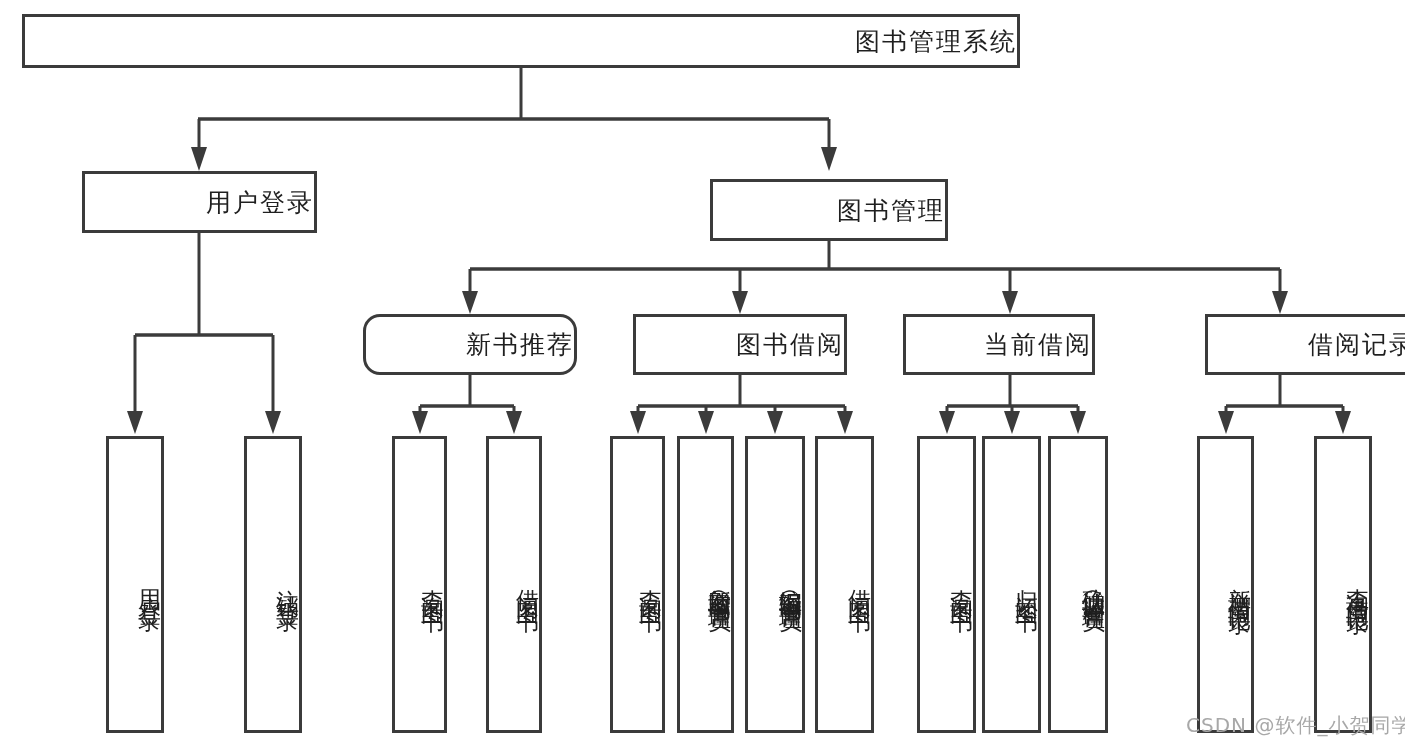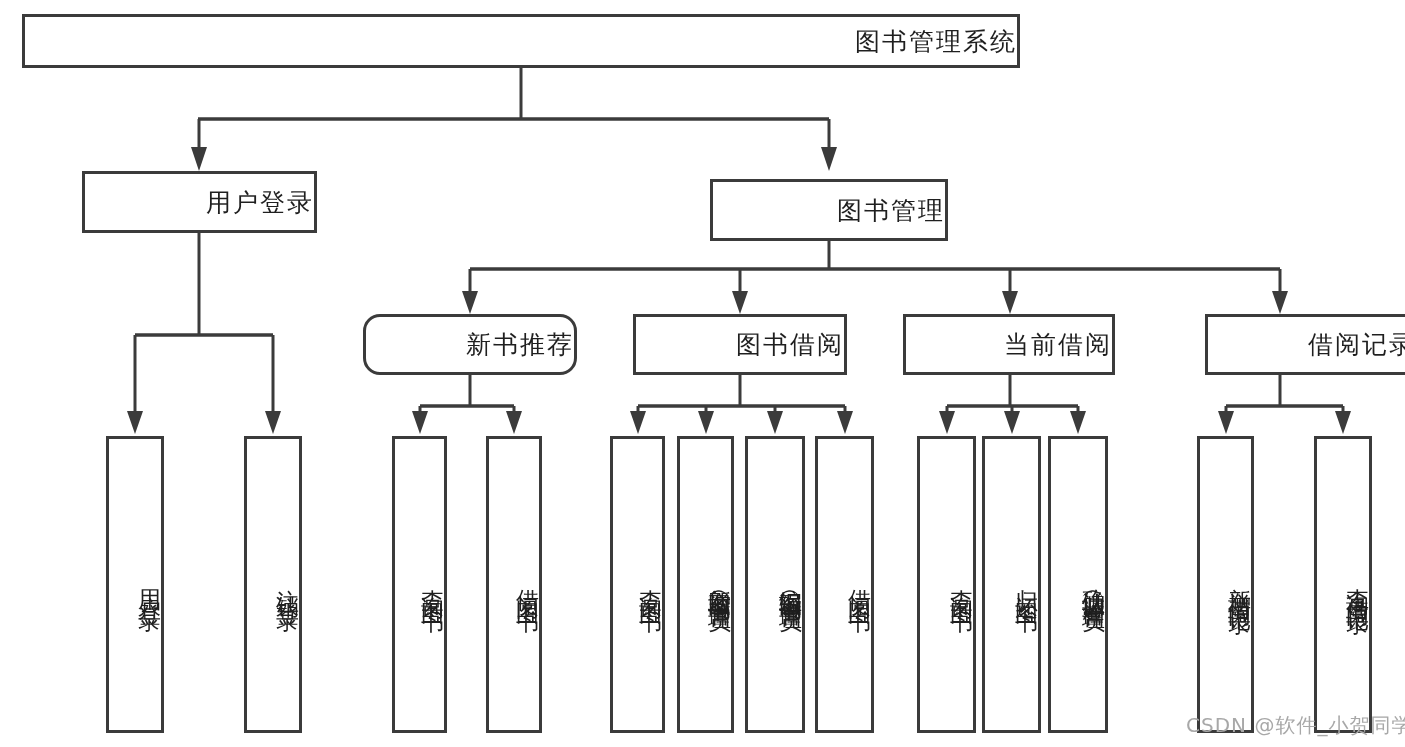--- a/index.html
+++ b/index.html
@@ -123,21 +123,21 @@
   <div class="node node-h" style="left:710px;top:171px;width:238px;height:62px;margin-top:8px;">
     <span>图书管理</span>
   </div>
 
   <div class="node node-h" style="left:363px;top:314px;width:214px;height:61px;border-radius:17px;">
     <span>新书推荐</span>
   </div>
   <div class="node node-h" style="left:633px;top:314px;width:214px;height:61px;">
     <span>图书借阅</span>
   </div>
-  <div class="node node-h" style="left:903px;top:314px;width:212px;height:61px;padding-left:8px;">
+  <div class="node node-h" style="left:903px;top:314px;width:192px;height:61px;padding-left:8px;">
     <span>当前借阅</span>
   </div>
   <div class="node node-h" style="left:1173px;top:314px;width:214px;height:61px;margin-left:32px;">
     <span>借阅记录</span>
   </div>
 
   <div class="node node-leaf" style="left:106px;top:436px;width:58px;height:297px;">
     <span class="vtext">用户登录</span>
   </div>
   <div class="node node-leaf" style="left:244px;top:436px;width:58px;height:297px;">

